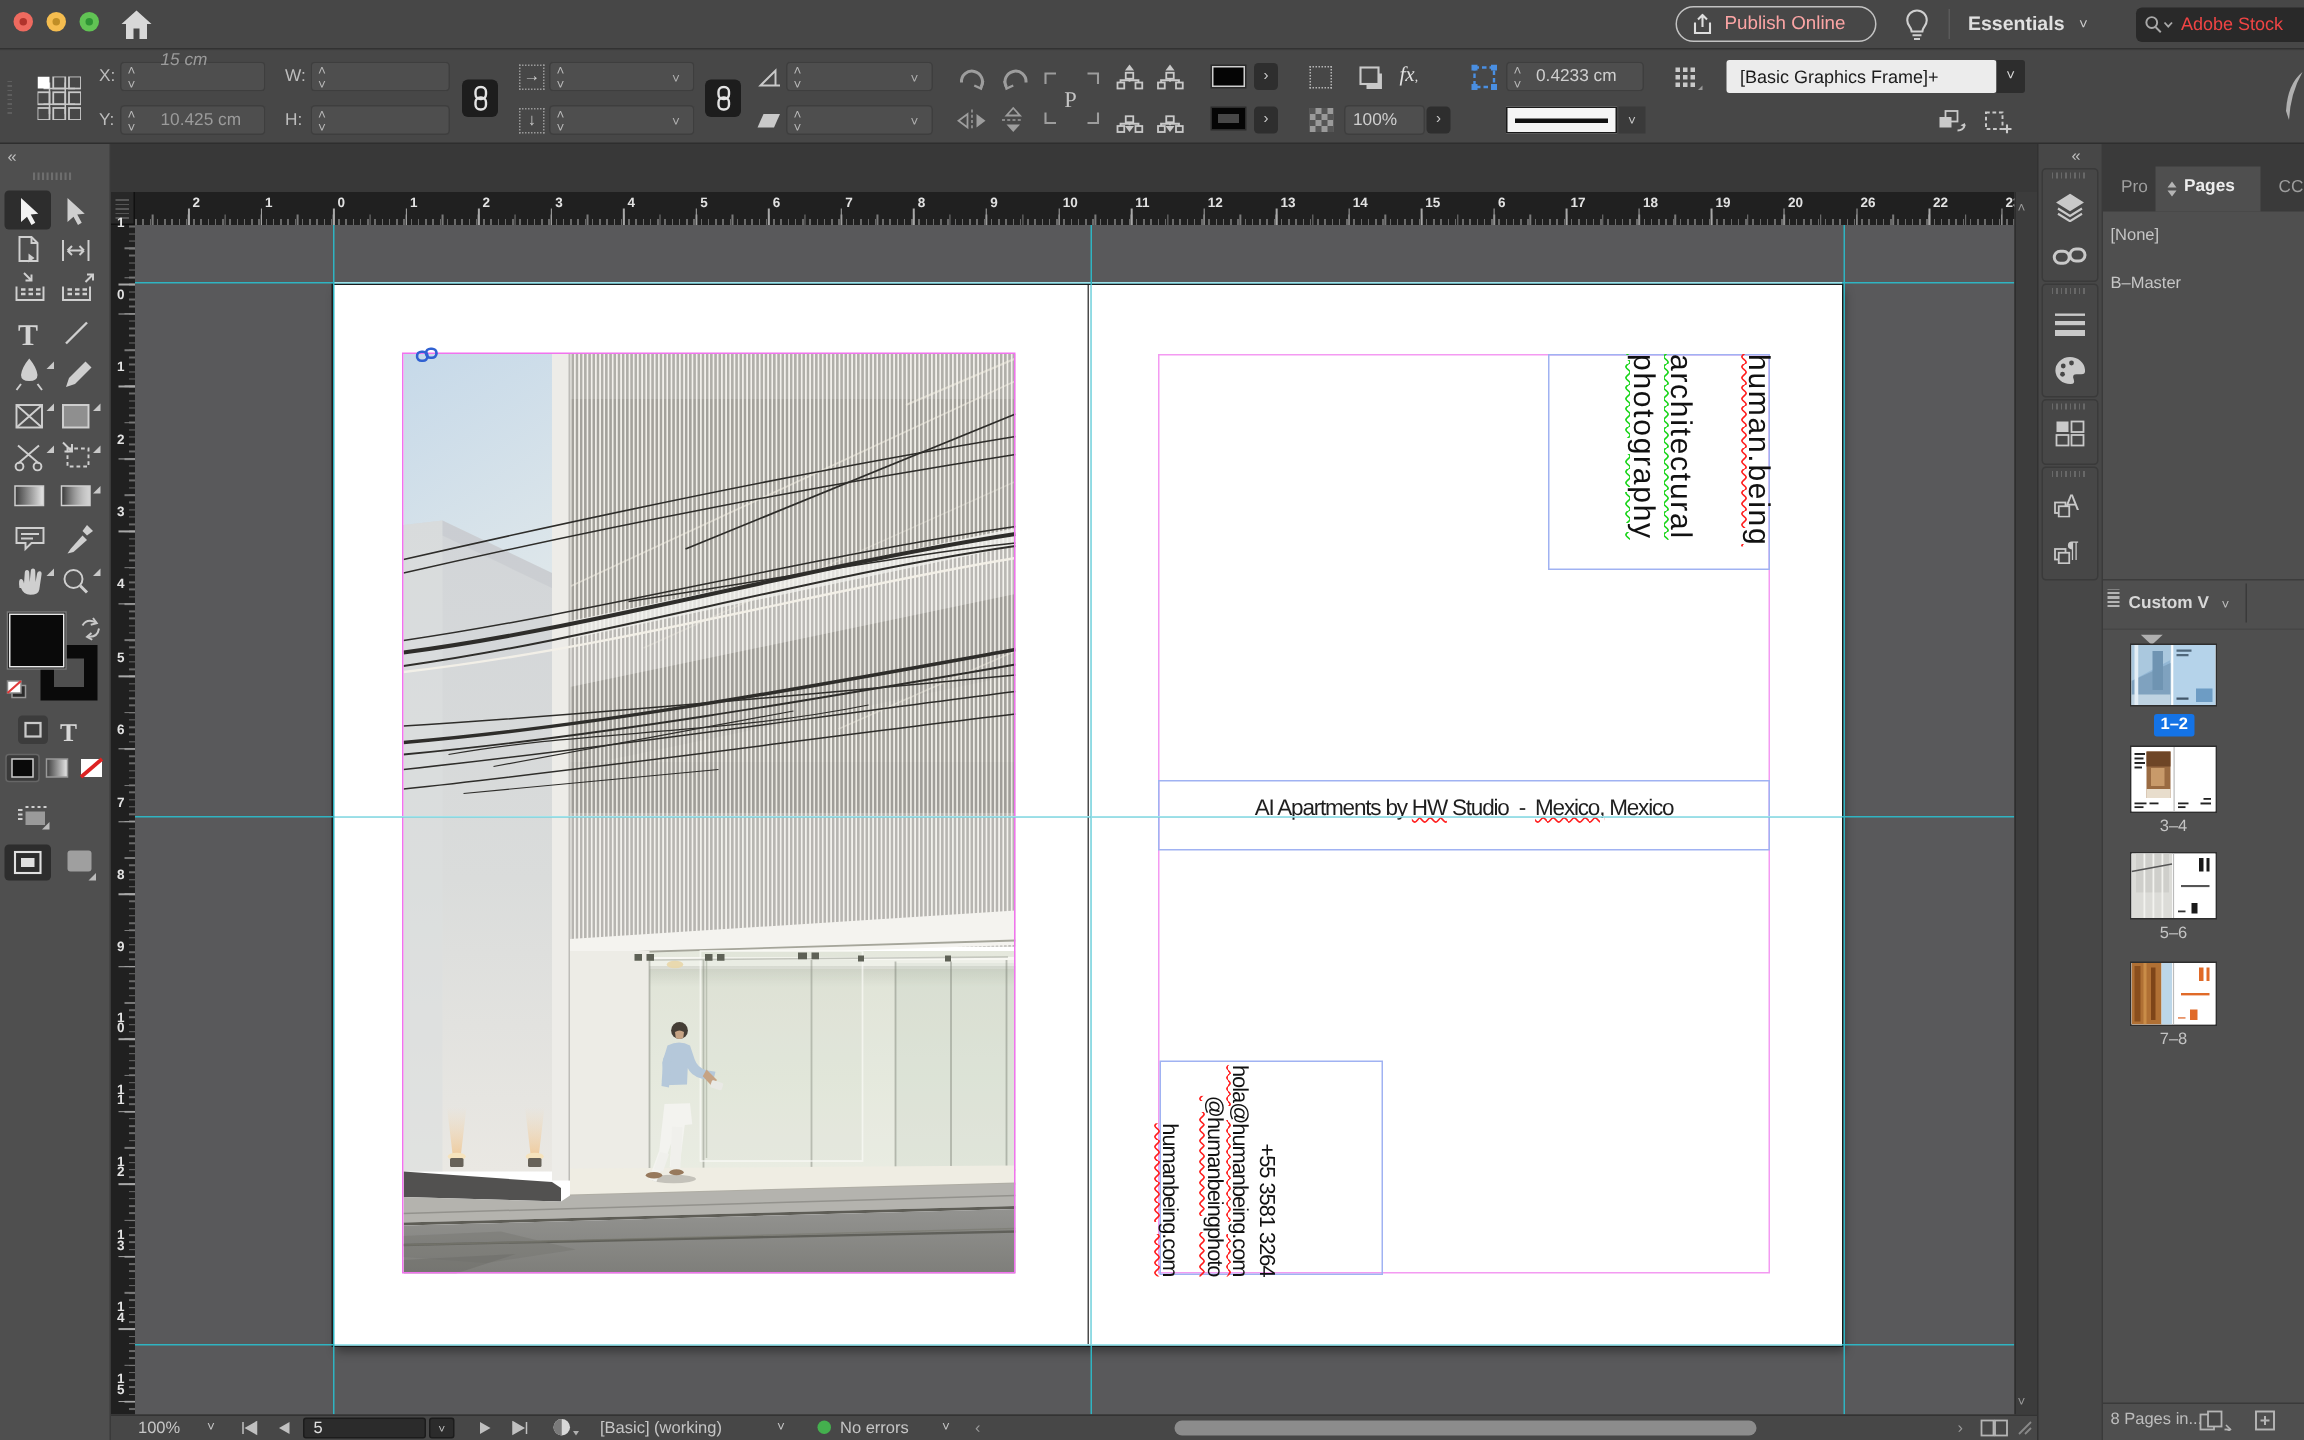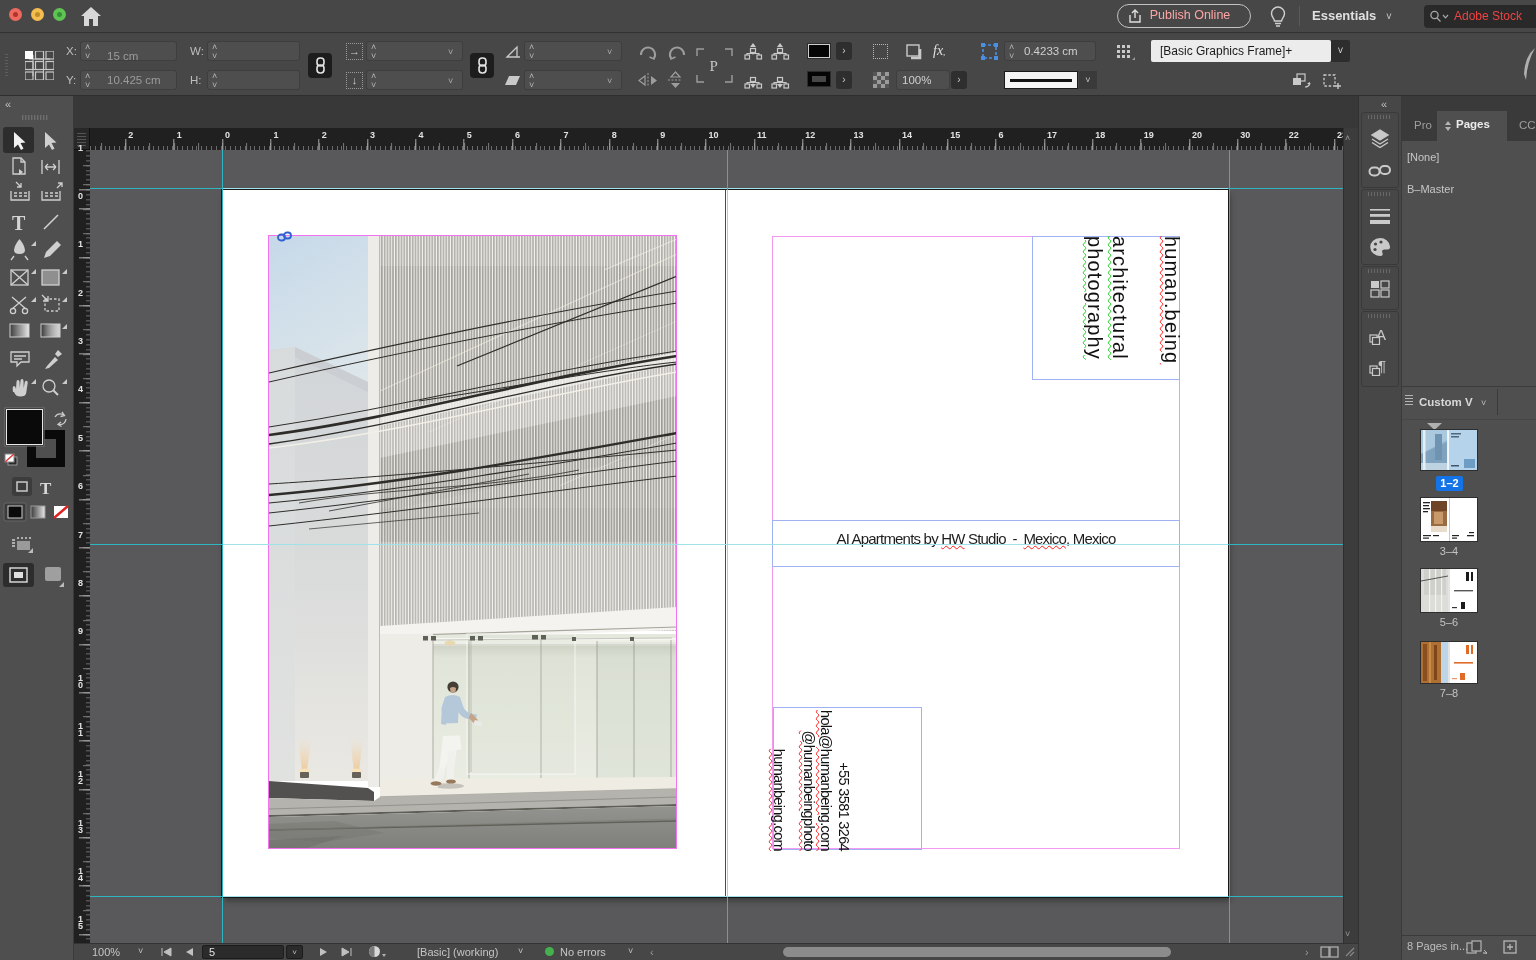--- a/index.html
+++ b/index.html
@@ -93,21 +93,21 @@
       <rect x="0.0" y="21.0" width="8" height="8" fill="none" stroke="#c9c9c9" stroke-width="1.2"></rect>
       <rect x="10.5" y="21.0" width="8" height="8" fill="none" stroke="#c9c9c9" stroke-width="1.2"></rect>
       <rect x="21.0" y="21.0" width="8" height="8" fill="none" stroke="#c9c9c9" stroke-width="1.2"></rect>
     </svg>
   <div class="clabel" style="left:66px;top:45px;">X:</div>
   <div class="clabel" style="left:66px;top:74px;">Y:</div>
   <div class="cfield" style="left:80px;top:41px;width:97px;height:20px;"></div>
   <div class="cfield" style="left:80px;top:70px;width:97px;height:20px;"></div>
   <div class="stepper" style="left:83px;top:45px;"></div>
   <div class="stepper" style="left:83px;top:74px;"></div>
-  <div class="cval" style="left:107px;top:50px;">15 cm</div>
+  <div class="cval" style="left:107px;top:34px;font-style:italic;">15 cm</div>
   <div class="cval" style="left:107px;top:74px;">10.425 cm</div>
   <div class="clabel" style="left:190px;top:45px;">W:</div>
   <div class="clabel" style="left:190px;top:74px;">H:</div>
   <div class="cfield" style="left:207px;top:41px;width:93px;height:20px;"></div>
   <div class="cfield" style="left:207px;top:70px;width:93px;height:20px;"></div>
   <div class="stepper" style="left:210px;top:45px;"></div>
   <div class="stepper" style="left:210px;top:74px;"></div>
   <div class="chainbtn" style="left:308px;top:53px;"></div>
     <svg class="abs" style="left:315px;top:57px;" width="11" height="17">
       <g fill="none" stroke="#e4e4e4" stroke-width="1.6">
@@ -448,21 +448,21 @@
   <div class="rnum" style="left:756.9px;top:130px;">11</div>
   <div class="rnum" style="left:805.2px;top:130px;">12</div>
   <div class="rnum" style="left:853.6px;top:130px;">13</div>
   <div class="rnum" style="left:901.9px;top:130px;">14</div>
   <div class="rnum" style="left:950.2px;top:130px;">15</div>
   <div class="rnum" style="left:998.6px;top:130px;">6</div>
   <div class="rnum" style="left:1047.0px;top:130px;">17</div>
   <div class="rnum" style="left:1095.3px;top:130px;">18</div>
   <div class="rnum" style="left:1143.7px;top:130px;">19</div>
   <div class="rnum" style="left:1192.0px;top:130px;">20</div>
-  <div class="rnum" style="left:1240.3px;top:130px;">30</div>
+  <div class="rnum" style="left:1240.3px;top:130px;">26</div>
   <div class="rnum" style="left:1288.7px;top:130px;">22</div>
   <div class="rnum" style="left:1337.0px;top:130px;">23</div>
   </div>
   <div class="abs" id="vruler">
     <div style="position:absolute;right:0;top:0;bottom:0;width:4px;background-image:repeating-linear-gradient(0deg,#6a6a6a 0 1px,transparent 1px 4.835px);background-position:0 40.35px;"></div>
     <div style="position:absolute;right:0;top:0;bottom:0;width:7px;background-image:repeating-linear-gradient(0deg,#7a7a7a 0 1px,transparent 1px 24.175px);background-position:0 16.2px;"></div>
     <div style="position:absolute;right:0;top:0;bottom:0;width:11px;background-image:repeating-linear-gradient(0deg,#a8a8a8 0 1px,transparent 1px 48.35px);background-position:0 40.35px;"></div>
   </div>
   <div id="vrulernums">
   <div class="rnum" style="left:78px;top:142.7px;">1</div>
@@ -705,21 +705,21 @@
       <path d="M2 1 l7 4 -7 4 Z" fill="#c0c0c0"></path>
     </svg>
   <svg class="abs" style="left:340px;top:947px;" width="14" height="10">
       <path d="M11 1 v8 M2 1 l7 4 -7 4 Z" fill="#c0c0c0" stroke="#c0c0c0" stroke-width="1"></path>
     </svg>
   <svg class="abs" style="left:368px;top:945px;" width="20" height="13">
       <circle cx="6.5" cy="6.5" r="5.5" fill="#d8d8d8"></circle>
       <path d="M6.5 1 a5.5 5.5 0 0 0 0 11 Z" fill="#7a7a7a"></path>
       <path d="M14 9 l4 0 -2 3 Z" fill="#b0b0b0"></path>
     </svg>
-  <div class="sbtxt" style="left:400px;margin-left:17px;">[Basic] (working)</div>
+  <div class="sbtxt" style="left:400px;">[Basic] (working)</div>
   <div class="sbtxt" style="left:518px;font-size:9px;">˅</div>
   <div class="abs" style="left:545px;top:947px;width:9px;height:9px;border-radius:50%;background:#44b04e;"></div>
   <div class="sbtxt" style="left:560px;">No errors</div>
   <div class="sbtxt" style="left:628px;font-size:9px;">˅</div>
   <div class="sbtxt" style="left:650px;color:#9a9a9a;">‹</div>
   <div class="abs" style="left:783px;top:946.5px;width:388px;height:10px;background:#8c8c8c;border-radius:5px;"></div>
   <div class="sbtxt" style="left:1305px;color:#9a9a9a;">›</div>
   <svg class="abs" style="left:1320px;top:946px;" width="20" height="12">
       <rect x="1" y="1" width="8" height="10" fill="none" stroke="#b5b5b5" stroke-width="1.2"></rect>
       <rect x="10" y="1" width="8" height="10" fill="none" stroke="#b5b5b5" stroke-width="1.2"></rect>

